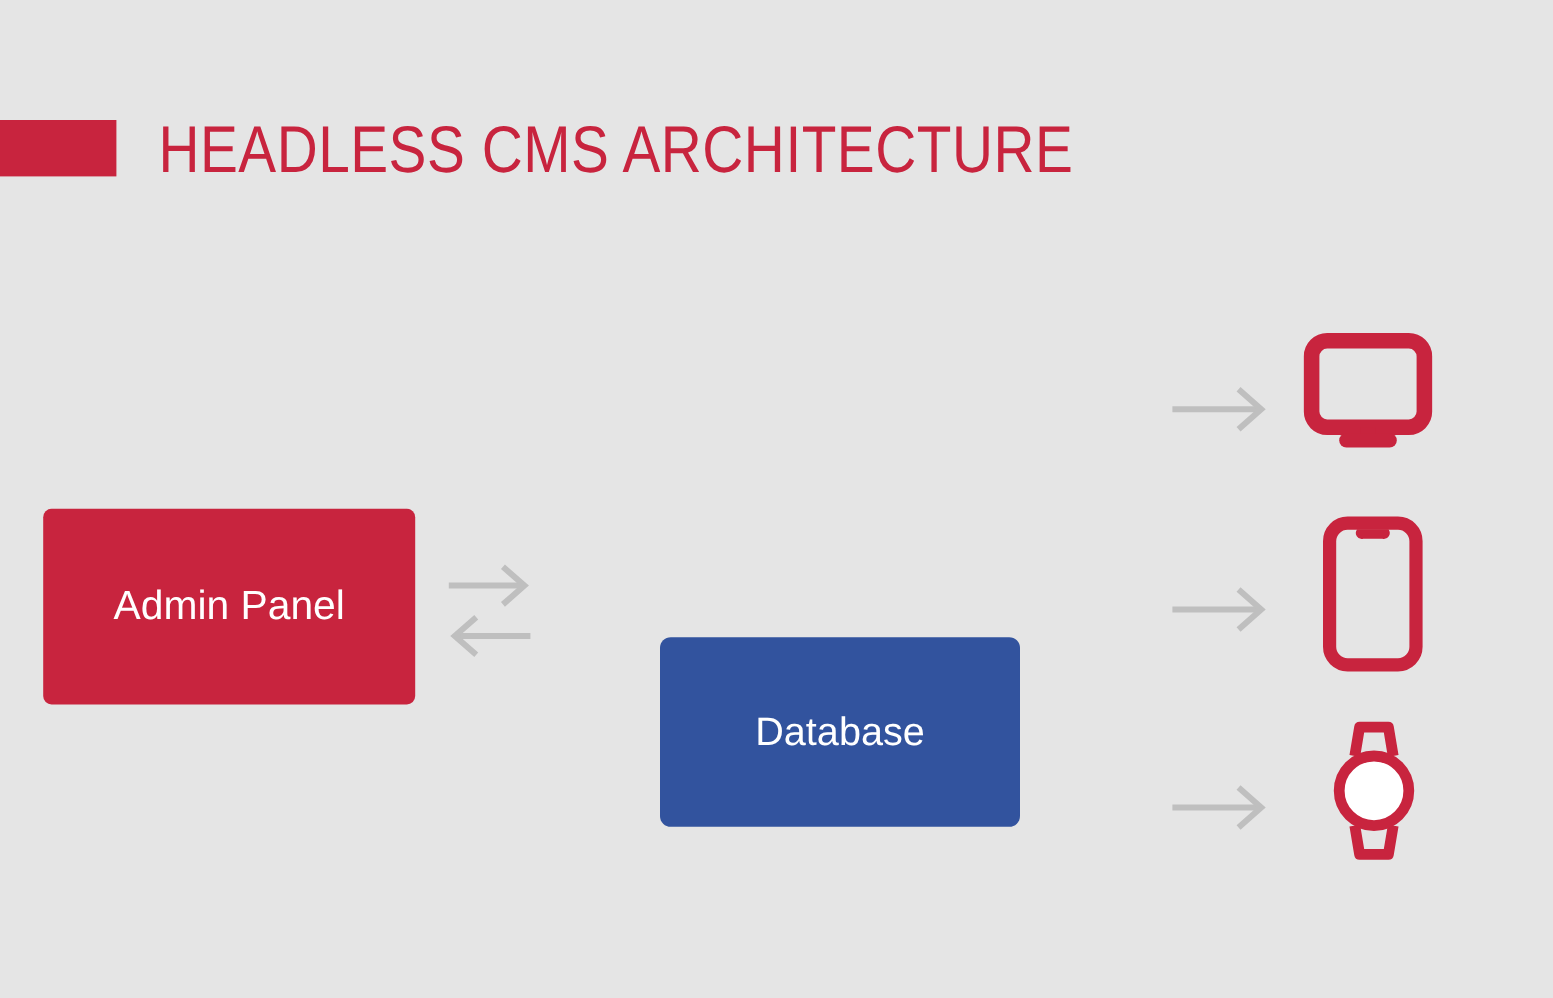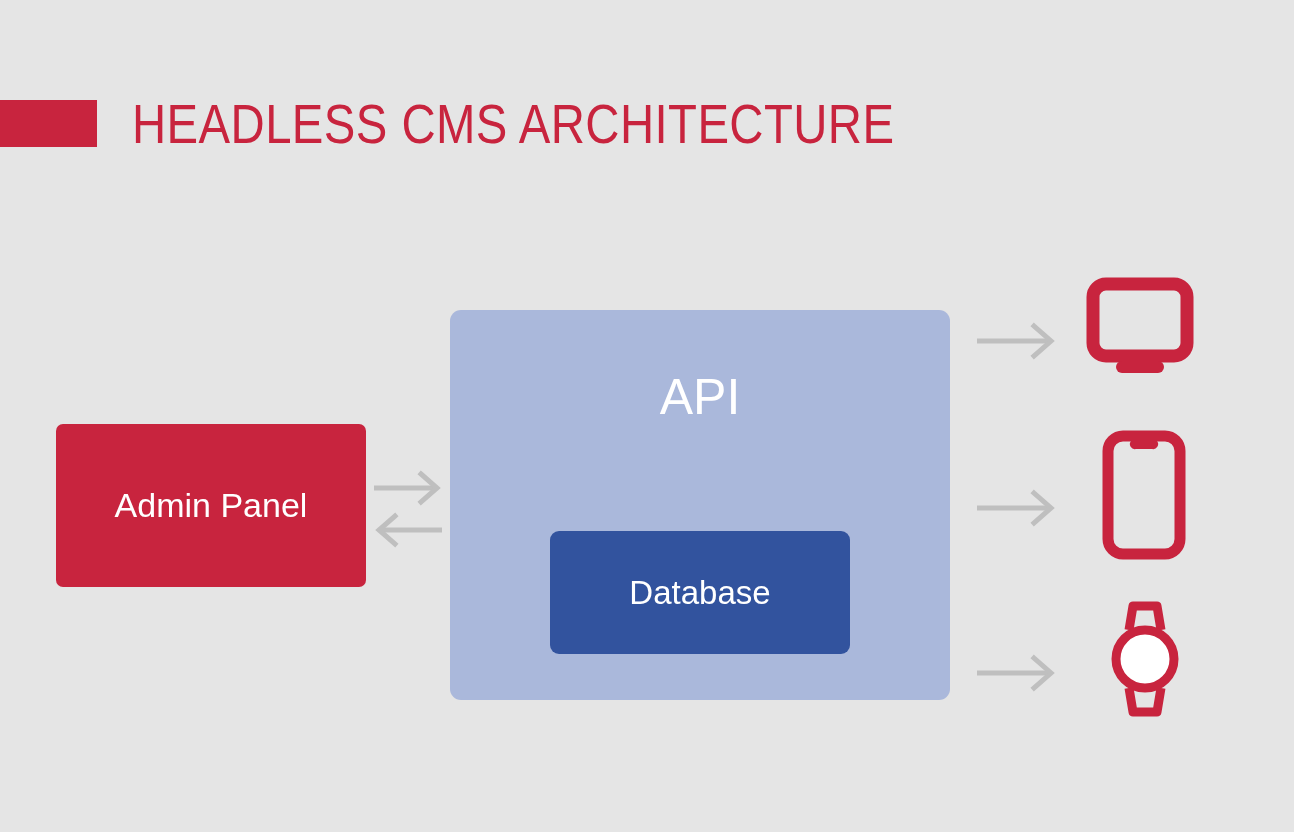--- a/index.html
+++ b/index.html
@@ -45,21 +45,21 @@
   
   .node-box {
     position: absolute;
     box-sizing: border-box;
     display: flex;
     align-items: center;
     justify-content: center;
     color: #ffffff;
   }
   #admin-panel-box {
-    left: 56px;
+    left: 36px;
     top: 424px;
     width: 310px;
     height: 163px;
     background: #c8243e;
     border-radius: 7px;
     font-size: 34px;
   }
   #api-box {
     left: 450px;
     top: 310px;
@@ -75,21 +75,21 @@
     top: 58px;
     width: 100%;
     text-align: center;
     font-size: 50px;
     color: #ffffff;
   }
   #database-box {
     left: 550px;
     top: 531px;
     width: 300px;
-    height: 123px;
+    height: 158px;
     background: #32539e;
     border-radius: 9px;
     font-size: 33px;
   }
 
   
   .arrow {
     position: absolute;
   }
   #arrow-admin-to-api  { left: 372px; top: 470px; }
@@ -124,23 +124,20 @@
       <polyline points="49,4 65,18 49,32" fill="none" stroke="#bfbfbf" stroke-width="5" stroke-linecap="square" stroke-linejoin="miter"></polyline>
     </svg>
   </div>
   <div class="arrow" id="arrow-api-to-admin">
     <svg width="72" height="36" viewBox="0 0 72 36" xmlns="http://www.w3.org/2000/svg">
       <line x1="10" y1="18" x2="70" y2="18" stroke="#bfbfbf" stroke-width="5"></line>
       <polyline points="23,4 7,18 23,32" fill="none" stroke="#bfbfbf" stroke-width="5" stroke-linecap="square" stroke-linejoin="miter"></polyline>
     </svg>
   </div>
 
-  <div class="node-box" id="api-box">
-    <div id="api-label">API</div>
-  </div>
   <div class="node-box" id="database-box">
     <span>Database</span>
   </div>
 
   <div class="arrow" id="arrow-api-to-desktop">
     <svg width="84" height="42" viewBox="0 0 84 42" xmlns="http://www.w3.org/2000/svg">
       <line x1="2" y1="21" x2="74" y2="21" stroke="#bfbfbf" stroke-width="5"></line>
       <polyline points="59,6 76,21 59,36" fill="none" stroke="#bfbfbf" stroke-width="5" stroke-linecap="square" stroke-linejoin="miter"></polyline>
     </svg>
   </div>

